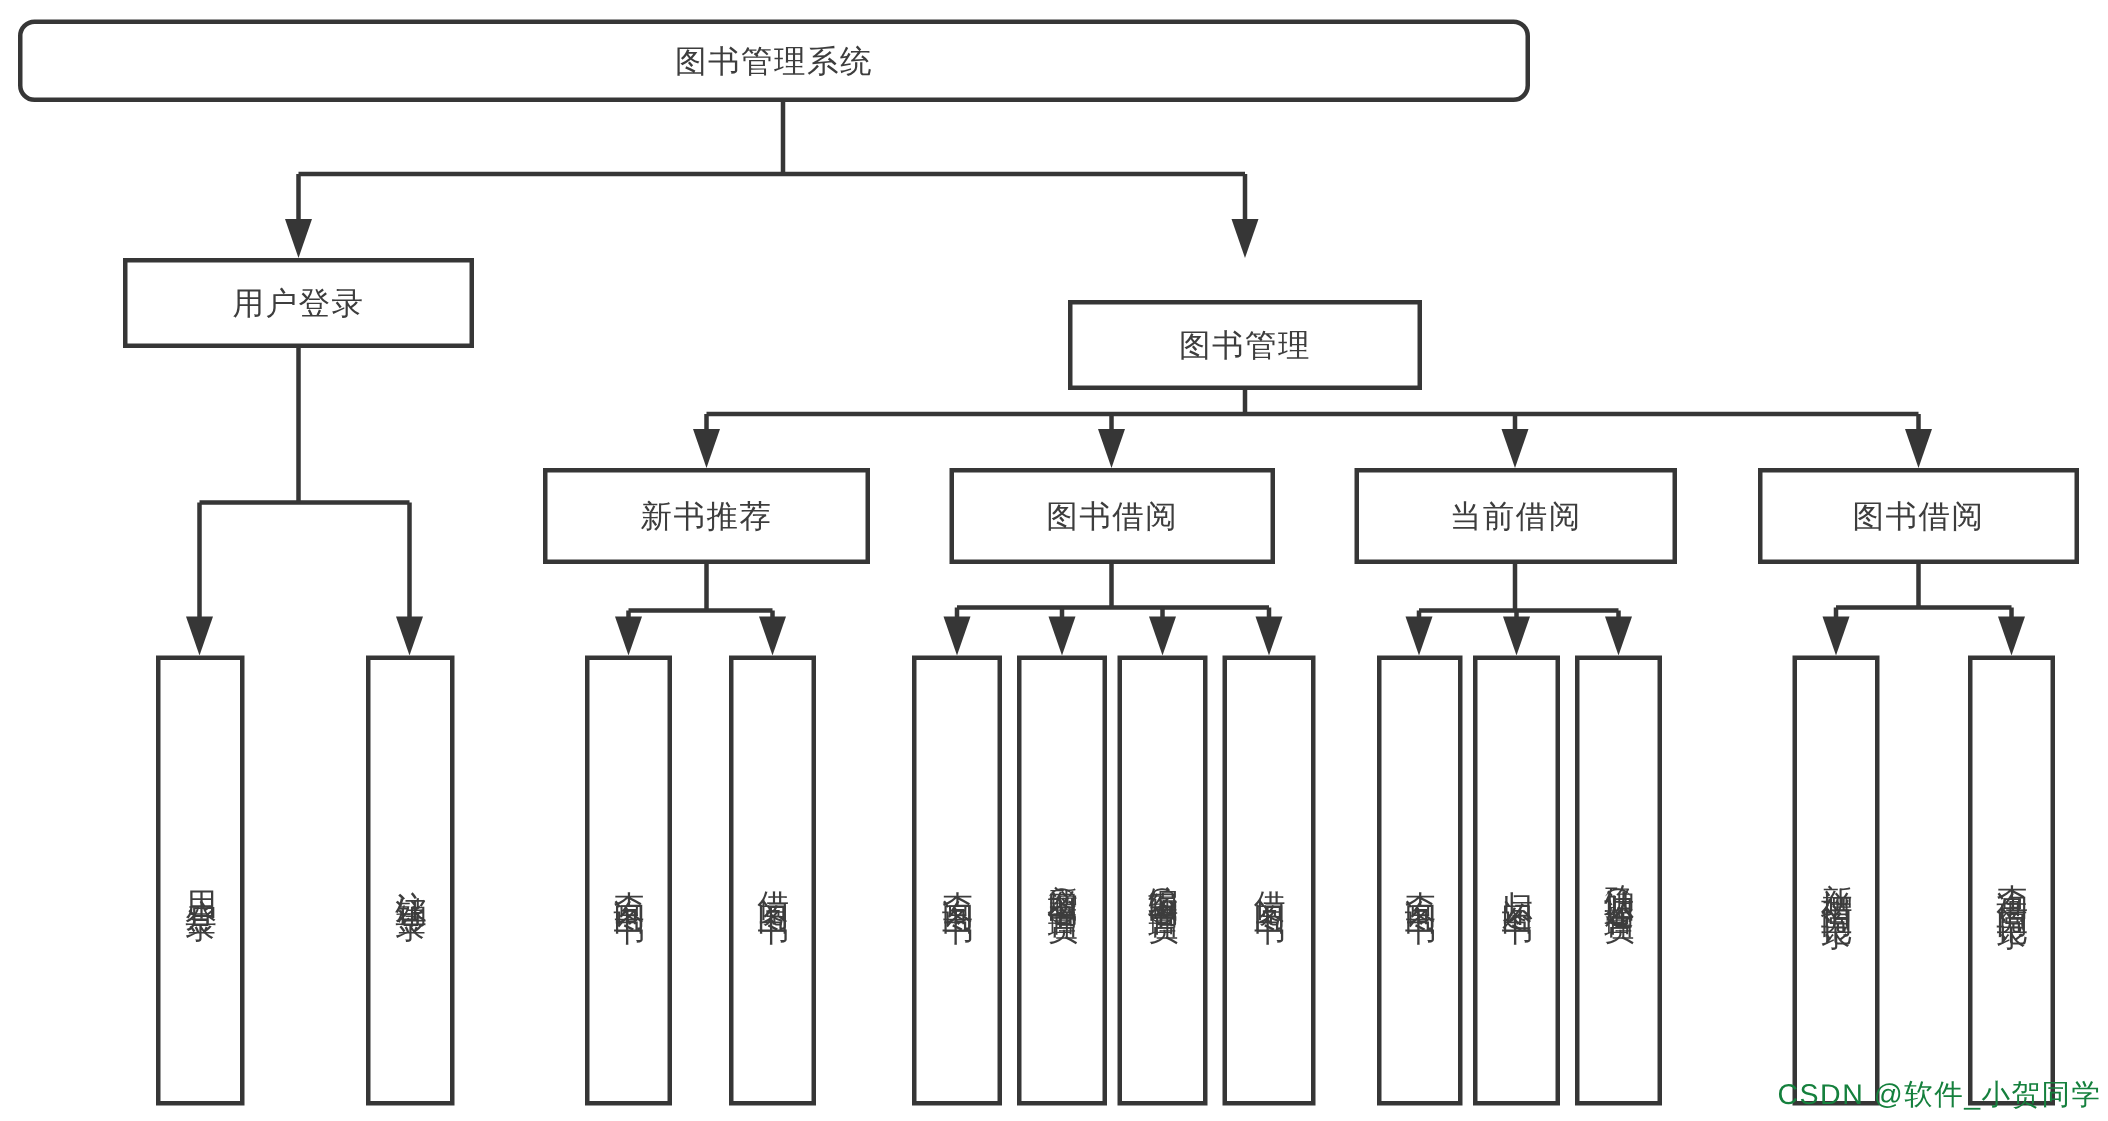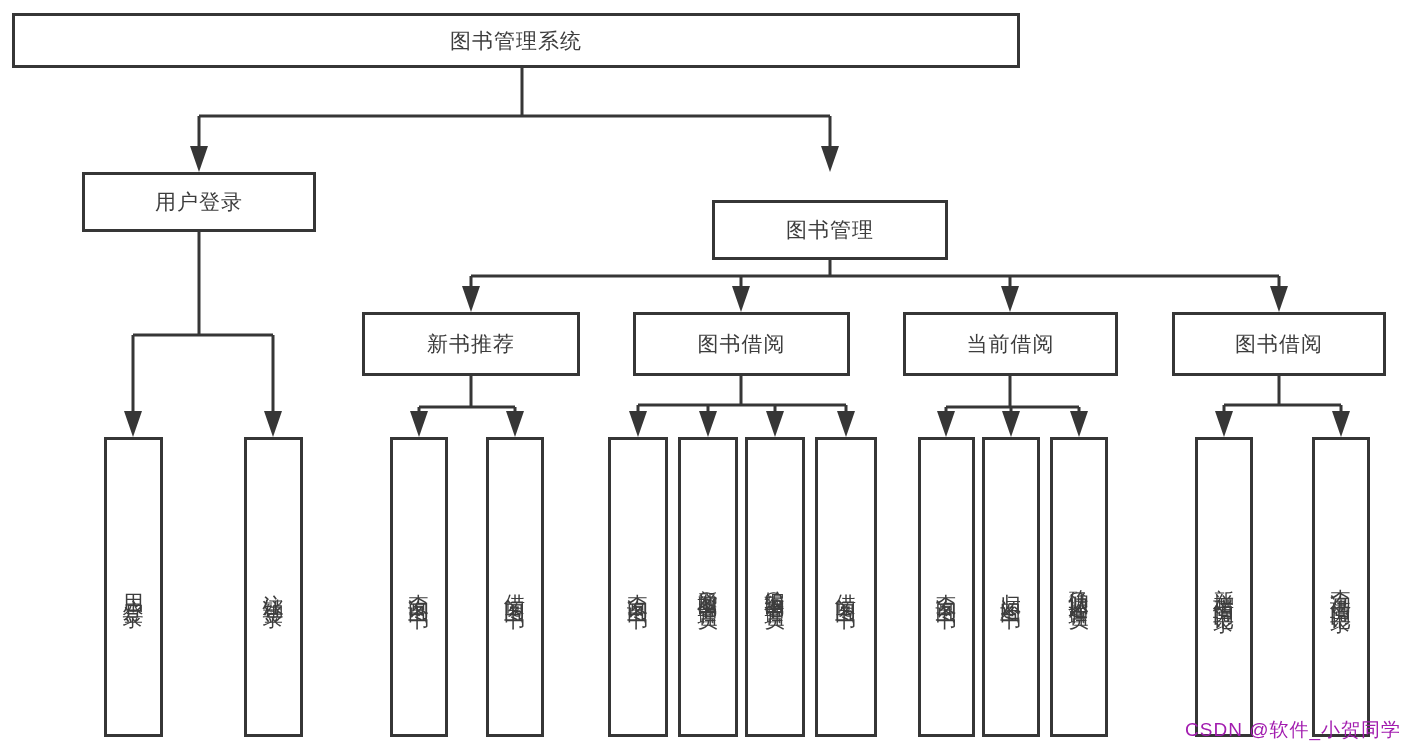--- a/index.html
+++ b/index.html
@@ -48,21 +48,21 @@
   }
   .vbox.long {
     letter-spacing: 3px;
     font-size: 20px;
   }
   #watermark {
     position: absolute;
     right: 4px;
     bottom: 4px;
     font-size: 19px;
-    color: #a21caf;
+    color: #15803d;
     z-index: 3;
     white-space: nowrap;
     letter-spacing: 1px;
   }
 </style>
 </head>
 <body>
 
 <div id="canvas">
 
@@ -99,21 +99,21 @@
       <polygon points="766,411 784,411 775,437"></polygon>
       <polygon points="837,411 855,411 846,437"></polygon>
       <polygon points="937,411 955,411 946,437"></polygon>
       <polygon points="1002,411 1020,411 1011,437"></polygon>
       <polygon points="1070,411 1088,411 1079,437"></polygon>
       <polygon points="1215,411 1233,411 1224,437"></polygon>
       <polygon points="1332,411 1350,411 1341,437"></polygon>
     </g>
   </svg>
 
-  <div class="node hbox" style="left:12px; top:13px; width:1008px; height:55px;">图书管理系统</div>
+  <div class="node hbox" style="left:12px; top:13px; width:1008px; height:55px;border-radius:11px;">图书管理系统</div>
 
   <div class="node hbox" style="left:82px; top:172px; width:234px; height:60px;">用户登录</div>
   <div class="node hbox" style="left:712px; top:172px; width:236px; height:60px;margin-top:28px;">图书管理</div>
 
   <div class="node hbox" style="left:362px; top:312px; width:218px; height:64px;">新书推荐</div>
   <div class="node hbox" style="left:633px; top:312px; width:217px; height:64px;">图书借阅</div>
   <div class="node hbox" style="left:903px; top:312px; width:215px; height:64px;">当前借阅</div>
   <div class="node hbox" style="left:1172px; top:312px; width:214px; height:64px;">图书借阅</div>
 
   <div class="node vbox" style="left:104px; width:59px;">用户登录</div>

